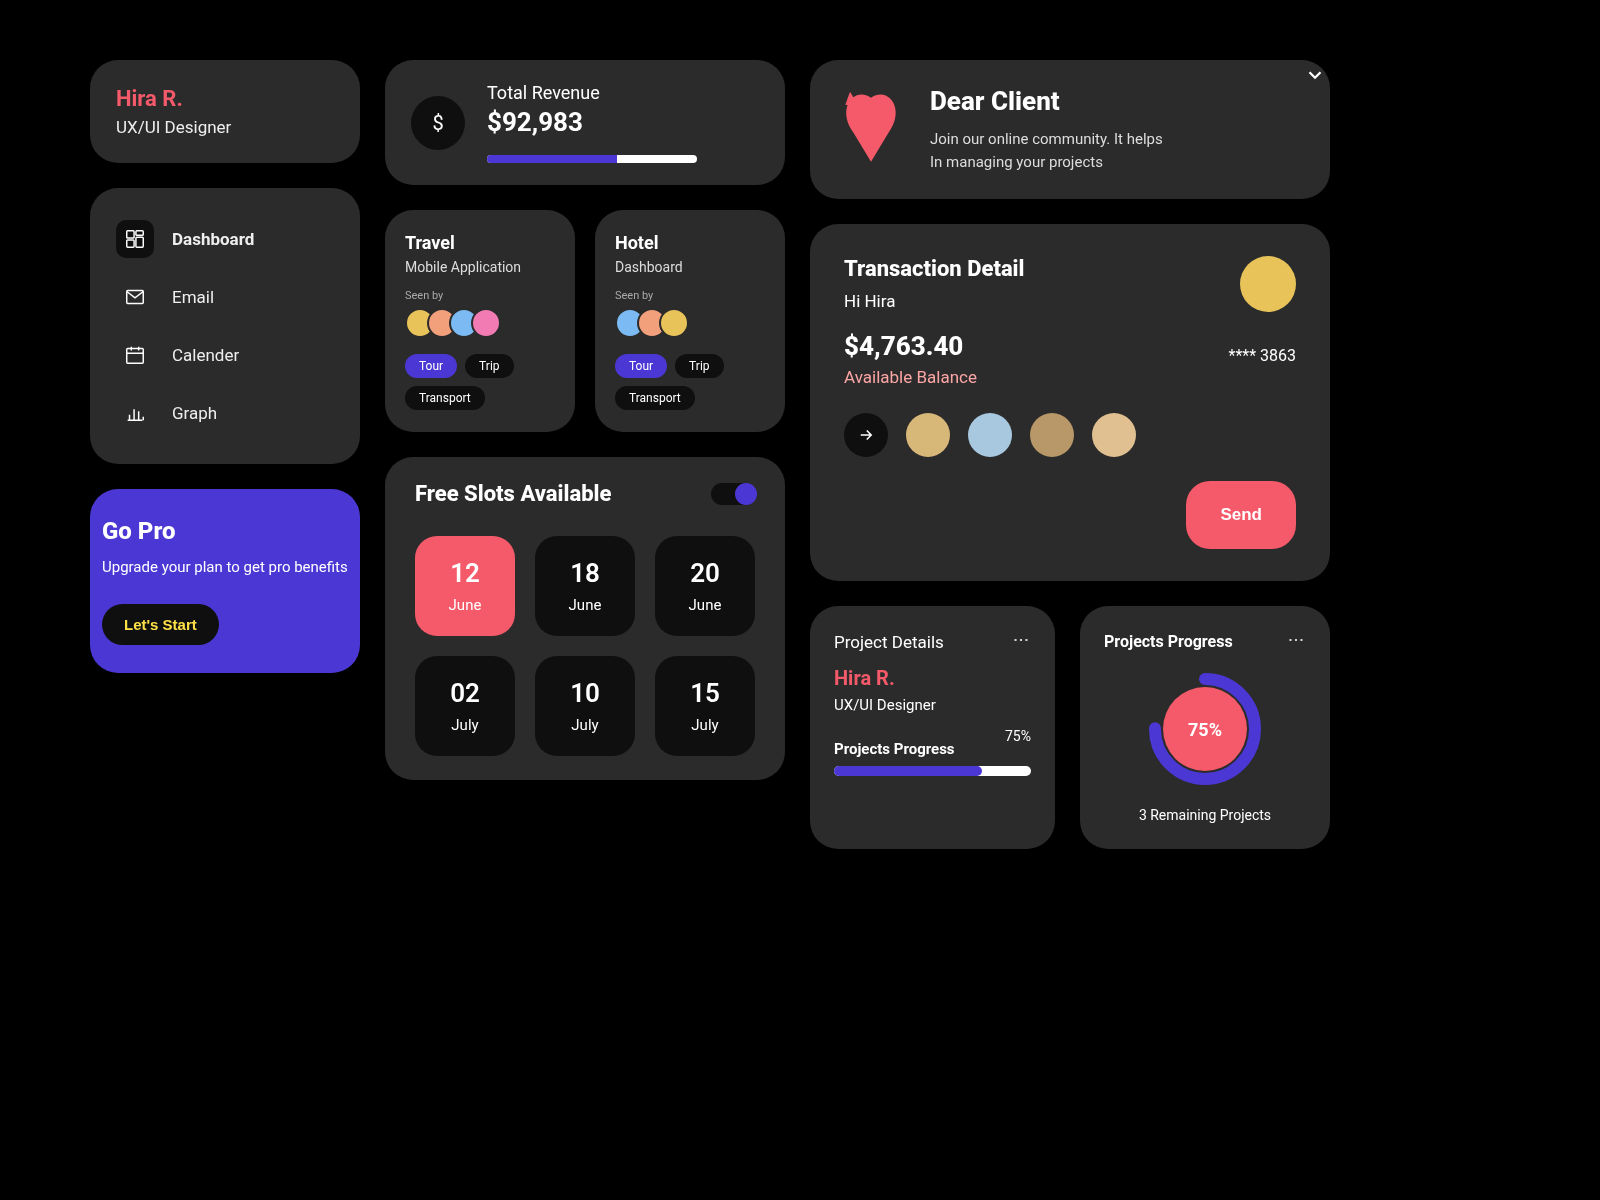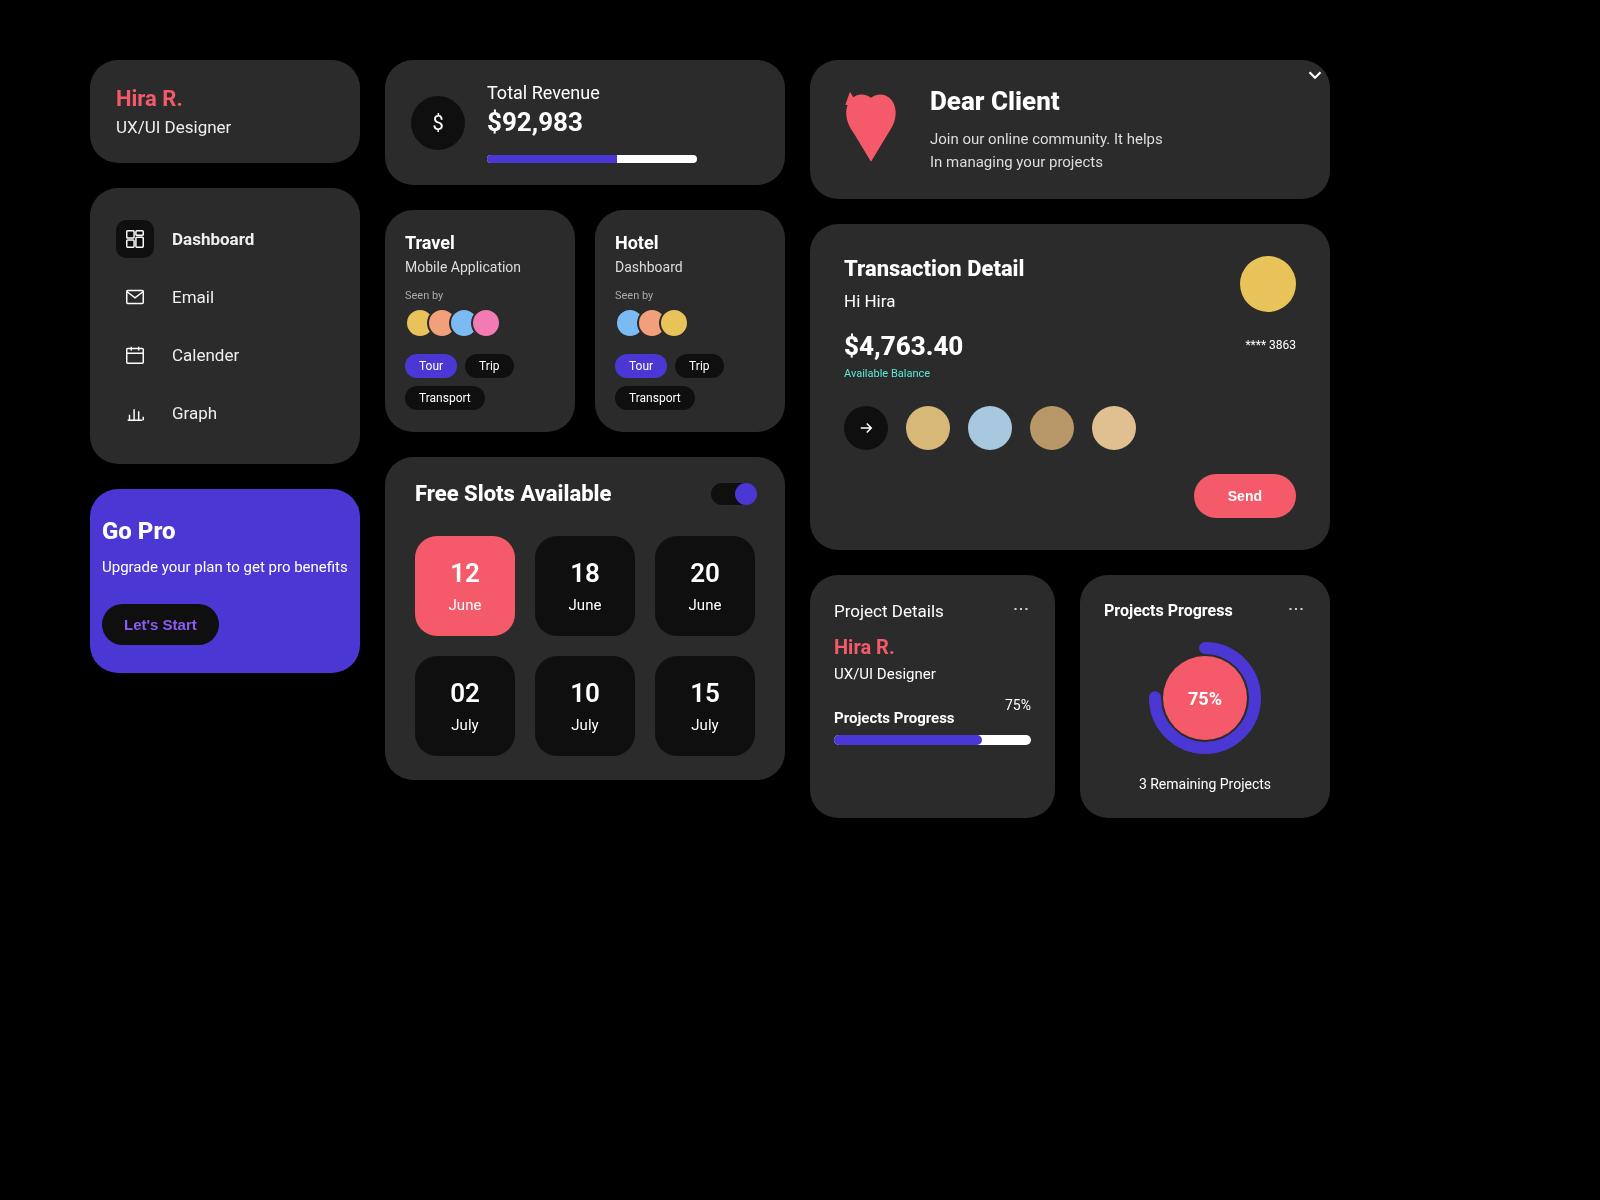--- a/index.html
+++ b/index.html
@@ -36,21 +36,21 @@
   .nav-item.active .nav-icon-wrap { background:#0f0f0f; border-radius:10px;}
   .nav-item.active .nav-label { font-weight:700;}
   .nav-icon-wrap{ width:38px; height:38px; display:flex; align-items:center;justify-content:center;}
   .nav-icon { width:22px; height:22px; stroke:#fff; fill:none; stroke-width:1.6;}
   .nav-label { font-size:17px; color:#eee;}
 
   
   .gopro { background:#4b37d3; border-radius:28px; padding:28px 12px;}
   .gopro-title{ font-size:24px; font-weight:800;}
   .gopro-sub{ font-size:15px; margin-top:12px; line-height:1.4;}
-  .gopro-btn{ background:#0f0f0f; color:#8b5cf6; border:none; border-radius:24px; padding:12px 22px; font-size:15px; font-weight:600; margin-top:26px; cursor:pointer;}
+  .gopro-btn{ background:#0f0f0f; color:#fde047; border:none; border-radius:24px; padding:12px 22px; font-size:15px; font-weight:600; margin-top:26px; cursor:pointer;}
 
   
   .rev-row{ display:flex; gap:22px; align-items:center;}
   .dollar-circle{ width:54px;height:54px;border-radius:50%;background:#0f0f0f;display:flex;align-items:center;justify-content:center;font-size:20px;}
   .rev-label{font-size:18px;}
   .rev-val{font-size:26px; font-weight:700; margin-top:4px;}
   .rev-bar{ height:8px; background:#fff; border-radius:4px; margin-top:18px; width:210px; position:relative; overflow:hidden;}
   .rev-bar-fill{ height:100%; background:#4b37d3; width:62%;}
 
   
@@ -82,29 +82,29 @@
   .notice{ display:flex; gap:24px; align-items:flex-start; position:relative;}
   .heart{ width:70px; flex-shrink:0;}
   .notice-title{ font-size:26px; font-weight:800;}
   .notice-sub{ font-size:15px; color:#ddd; margin-top:12px; line-height:1.5;}
   .chev{ position:absolute; right:4px; top:4px; cursor:pointer;}
 
   
   .tx-title{ font-size:22px; font-weight:800;}
   .tx-hi{ font-size:17px; margin-top:10px;}
   .tx-amount{ font-size:26px; font-weight:800; margin-top:20px;}
-  .tx-sub{ font-size:11px; color:#5eead4; margin-top:6px;}
+  .tx-sub{ font-size:17px; color:#fca5a5; margin-top:6px;}
   .tx-head{ position:relative;}
   .tx-avatar{ width:56px;height:56px;border-radius:50%; background:#e8c35a; position:absolute; right:0; top:0;}
-  .tx-card-right{ position:absolute; right:0; top:82px; font-size:12px;}
+  .tx-card-right{ position:absolute; right:0; top:90px; font-size:16px;}
   .tx-people{ display:flex; gap:18px; align-items:center; margin-top:26px;}
   .arrow-btn{ width:44px;height:44px;border-radius:50%;background:#0f0f0f;display:flex;align-items:center;justify-content:center; cursor:pointer;}
   .person{ width:44px;height:44px;border-radius:50%; background:#d8b878;}
   .person.p2{background:#a8c8e0;} .person.p3{background:#b89868;} .person.p4{background:#e0c090;}
-  .send-btn{ background:#f55a6a; border:none; color:#fff; border-radius:24px; padding:14px 34px; font-size:14px; font-weight:700; float:right; margin-top:24px; cursor:pointer;}
+  .send-btn{ background:#f55a6a; border:none; color:#fff; border-radius:24px; padding:24px 34px; font-size:17px; font-weight:700; float:right; margin-top:24px; cursor:pointer;}
 
   
   .brow{ display:flex; gap:25px;}
   .pd-card, .pp-card{ background:#2b2b2b; border-radius:28px; padding:26px 24px;}
   .pd-card{ width:245px;} .pp-card{ width:250px;}
   .dots{ float:right; cursor:pointer; letter-spacing:2px; writing-mode:vertical-rl;}
   .pd-title{ font-size:17px;}
   .pd-name{ color:#f55a6a; font-size:20px; font-weight:700; margin-top:14px;}
   .pd-role{ font-size:15px; margin-top:6px;}
   .pd-sec{ font-size:15px; font-weight:700; margin-top:26px;}

